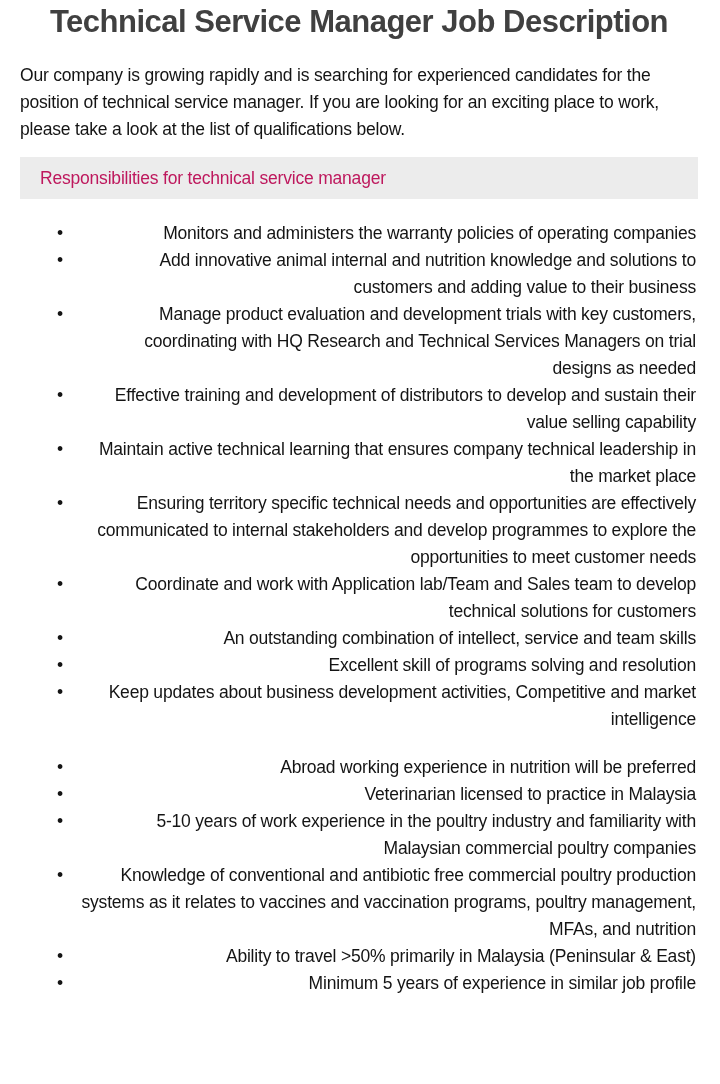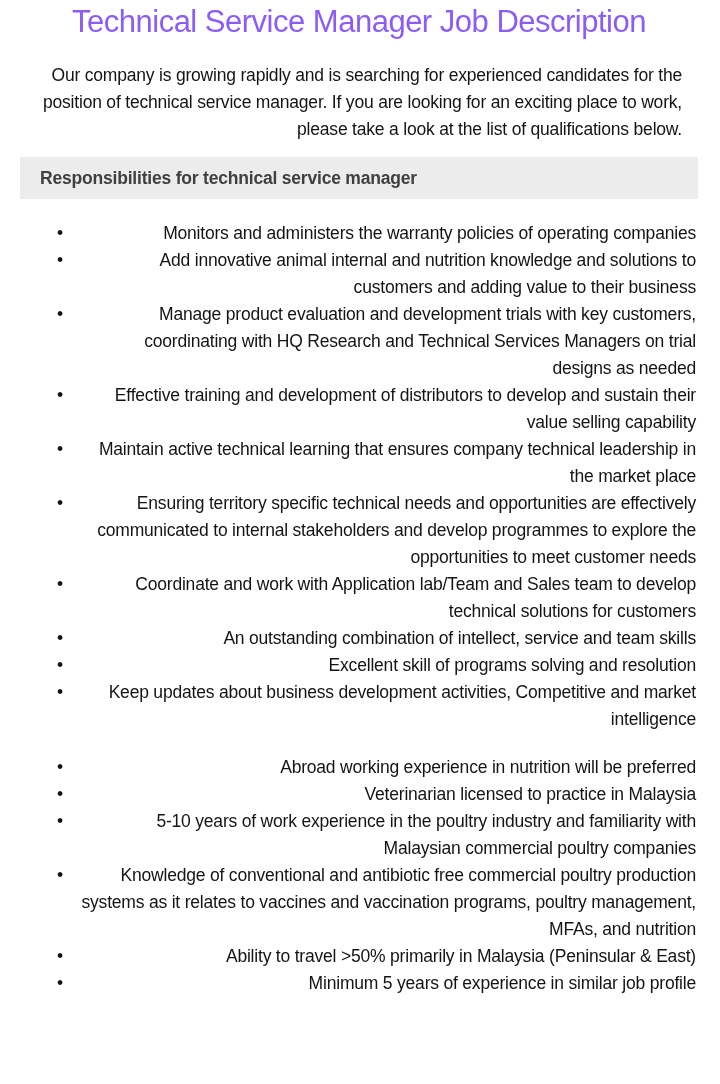--- a/index.html
+++ b/index.html
@@ -9,48 +9,47 @@
     min-height: 1084px;
     font-family: "Liberation Sans", sans-serif;
     color: var(--text-color, #141414);
     -webkit-font-smoothing: antialiased;
   }
   .doc { padding: 4px 22px 30px 20px; }
 
   h1.page-title {
     font-size: 31px;
     line-height: 36px;
-    font-weight: normal;
+    font-weight: bold;
     text-align: center;
     letter-spacing: -0.5px;
-    color: #8b5cf6;
+    color: #404040;
   }
 
   p.intro {
     margin-top: 22px;
     font-size: 17.5px;
     line-height: 27px;
     letter-spacing: -0.2px;
     max-width: 662px;
-    text-align: right;
   }
 
   .sec-head {
     margin-top: 14px;
     height: 42px;
     background: var(--heading-bg, #ececec);
     display: flex;
     align-items: center;
     padding-left: 20px;
   }
   .sec-head h2 {
     font-size: 17.5px;
-    font-weight: bold;
+    font-weight: normal;
     letter-spacing: -0.2px;
-    color: #404040;
+    color: #be185d;
   }
 
   ul.items {
     list-style: none;
     margin-top: 21px;
     padding-left: 30px;
     padding-right: 2px;
   }
   ul.items li {
     display: flex;

